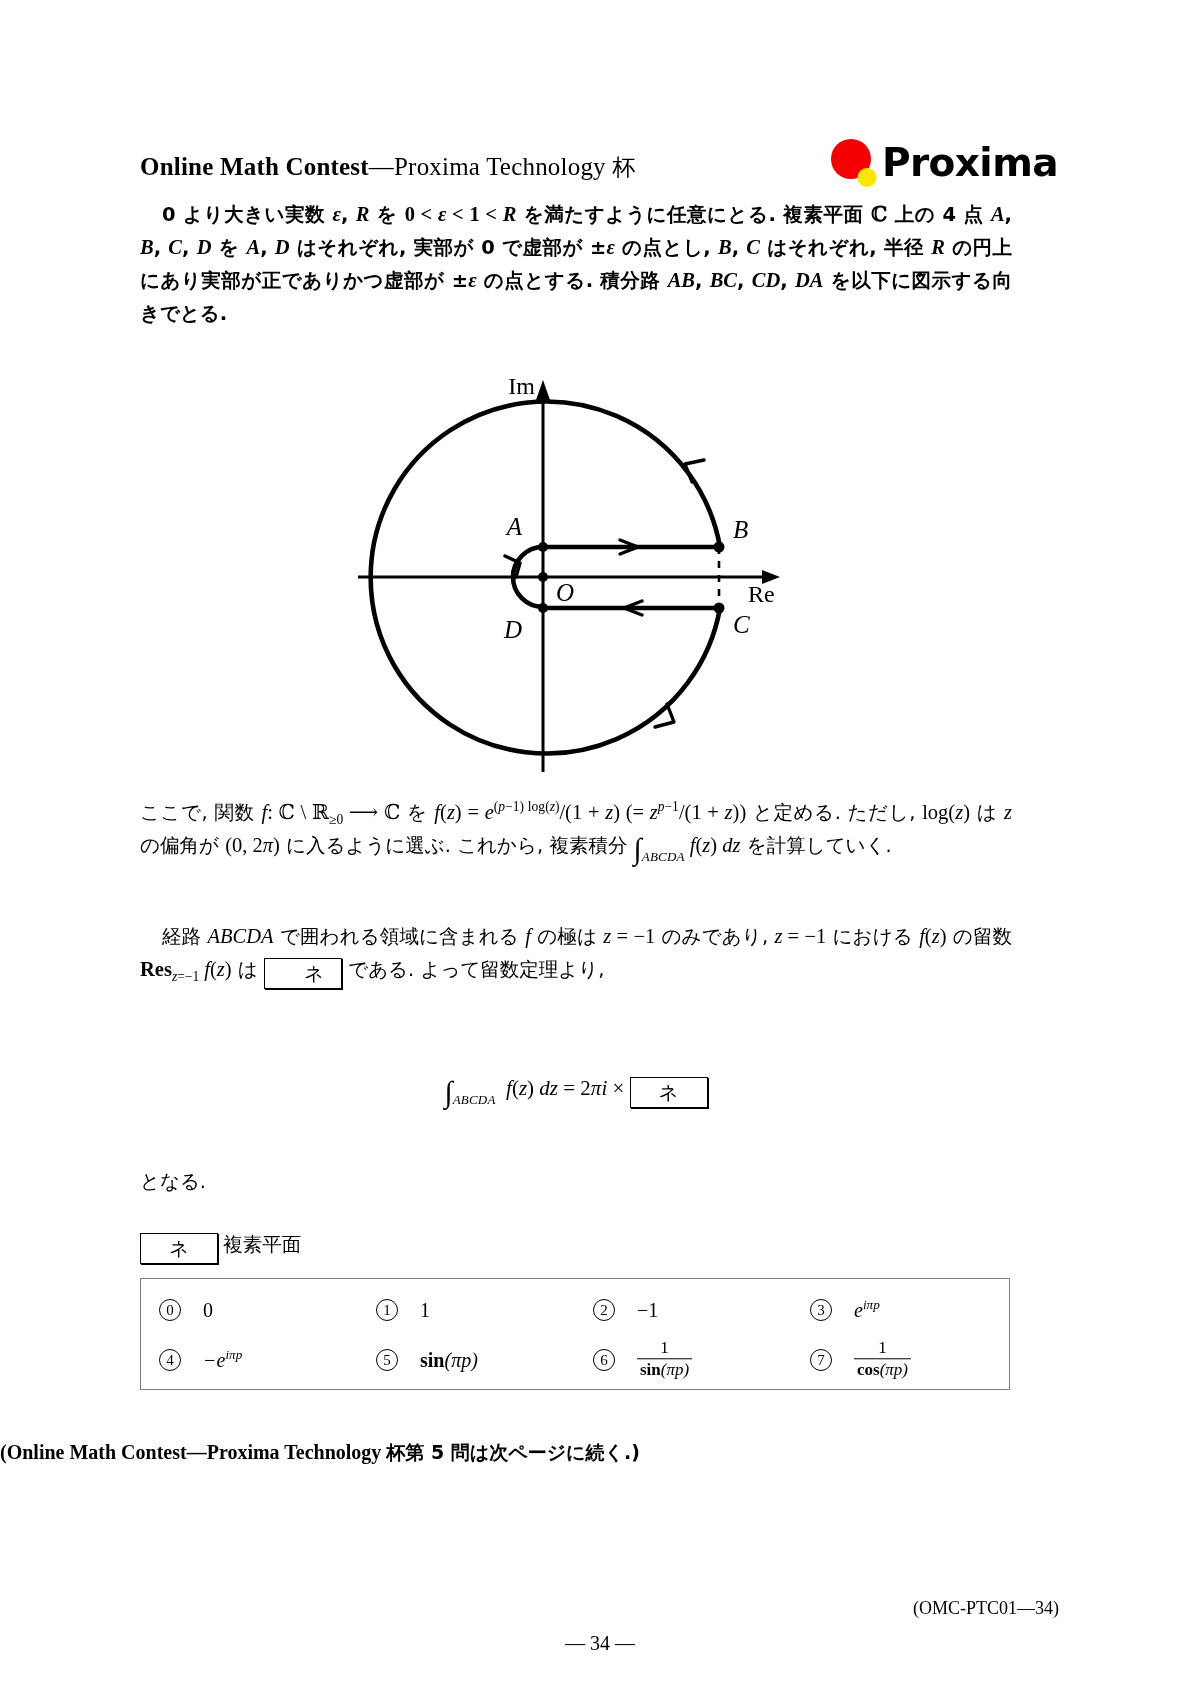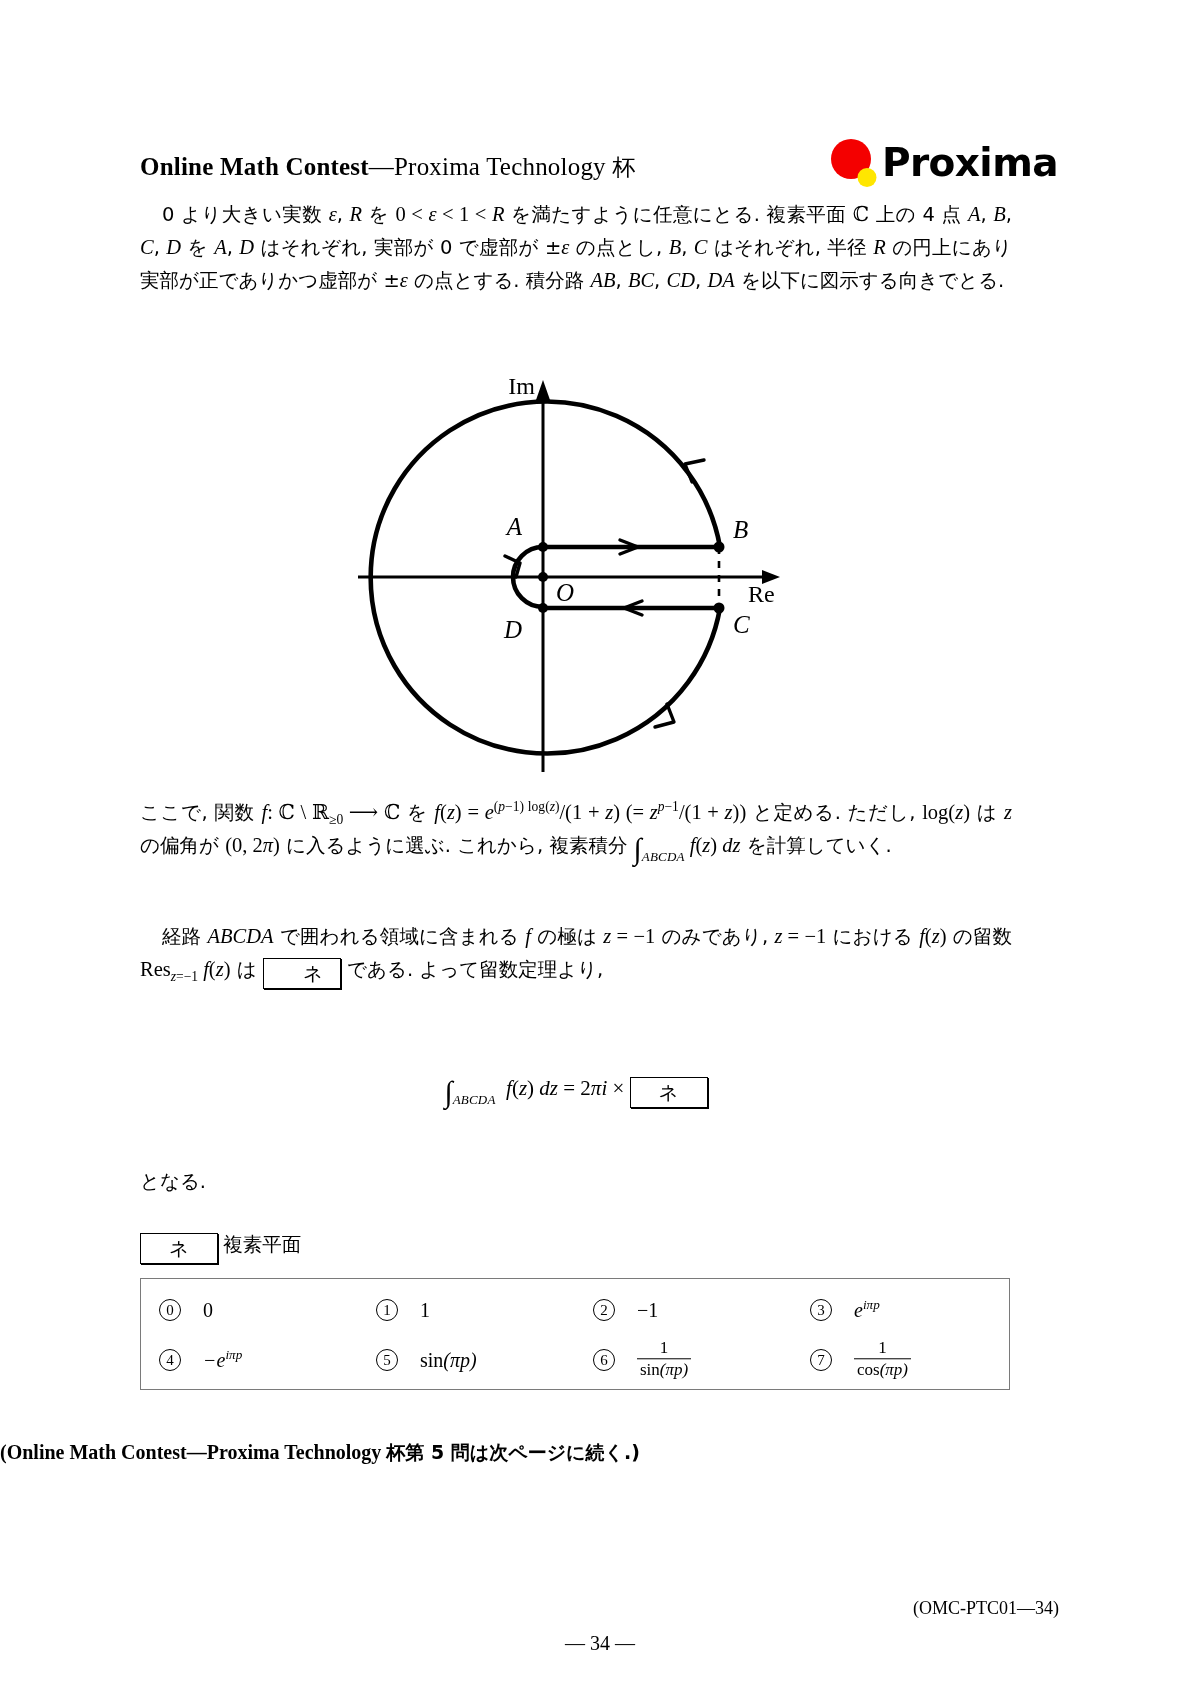--- a/index.html
+++ b/index.html
@@ -76,26 +76,26 @@
     font-size: 20.5px;
     line-height: 33px;
     text-align: justify;
     text-justify: inter-character;
   }
   .para .jp { font-family: "DejaVu Sans", "Liberation Sans", sans-serif; font-size: 19.5px; }
   .indent { text-indent: 22px; }
 
   
   i.v { font-family: "Liberation Serif", serif; font-style: italic; }
-  .mathrm { font-style: normal; }
+  .mathrm { font-style: normal; font-weight: bold; }
   .bb { font-family: "DejaVu Serif", serif; font-style: normal; }
   sup.sm { font-size: 0.66em; vertical-align: super; line-height: 0; }
   sub.sm { font-size: 0.66em; vertical-align: sub; line-height: 0; }
 
-  #p1 { top: 198px; }
+  #p1 { top: 198px; font-weight: bold; }
   #p2 { top: 796px; }
   #p3 { top: 920px; }
   #p4 { top: 1072px; text-align: center; width: 872px; font-size: 21px;}
   #p5 { top: 1165px; }
 
   
   #figure {
     position: absolute;
     left: 330px;
     top: 372px;

